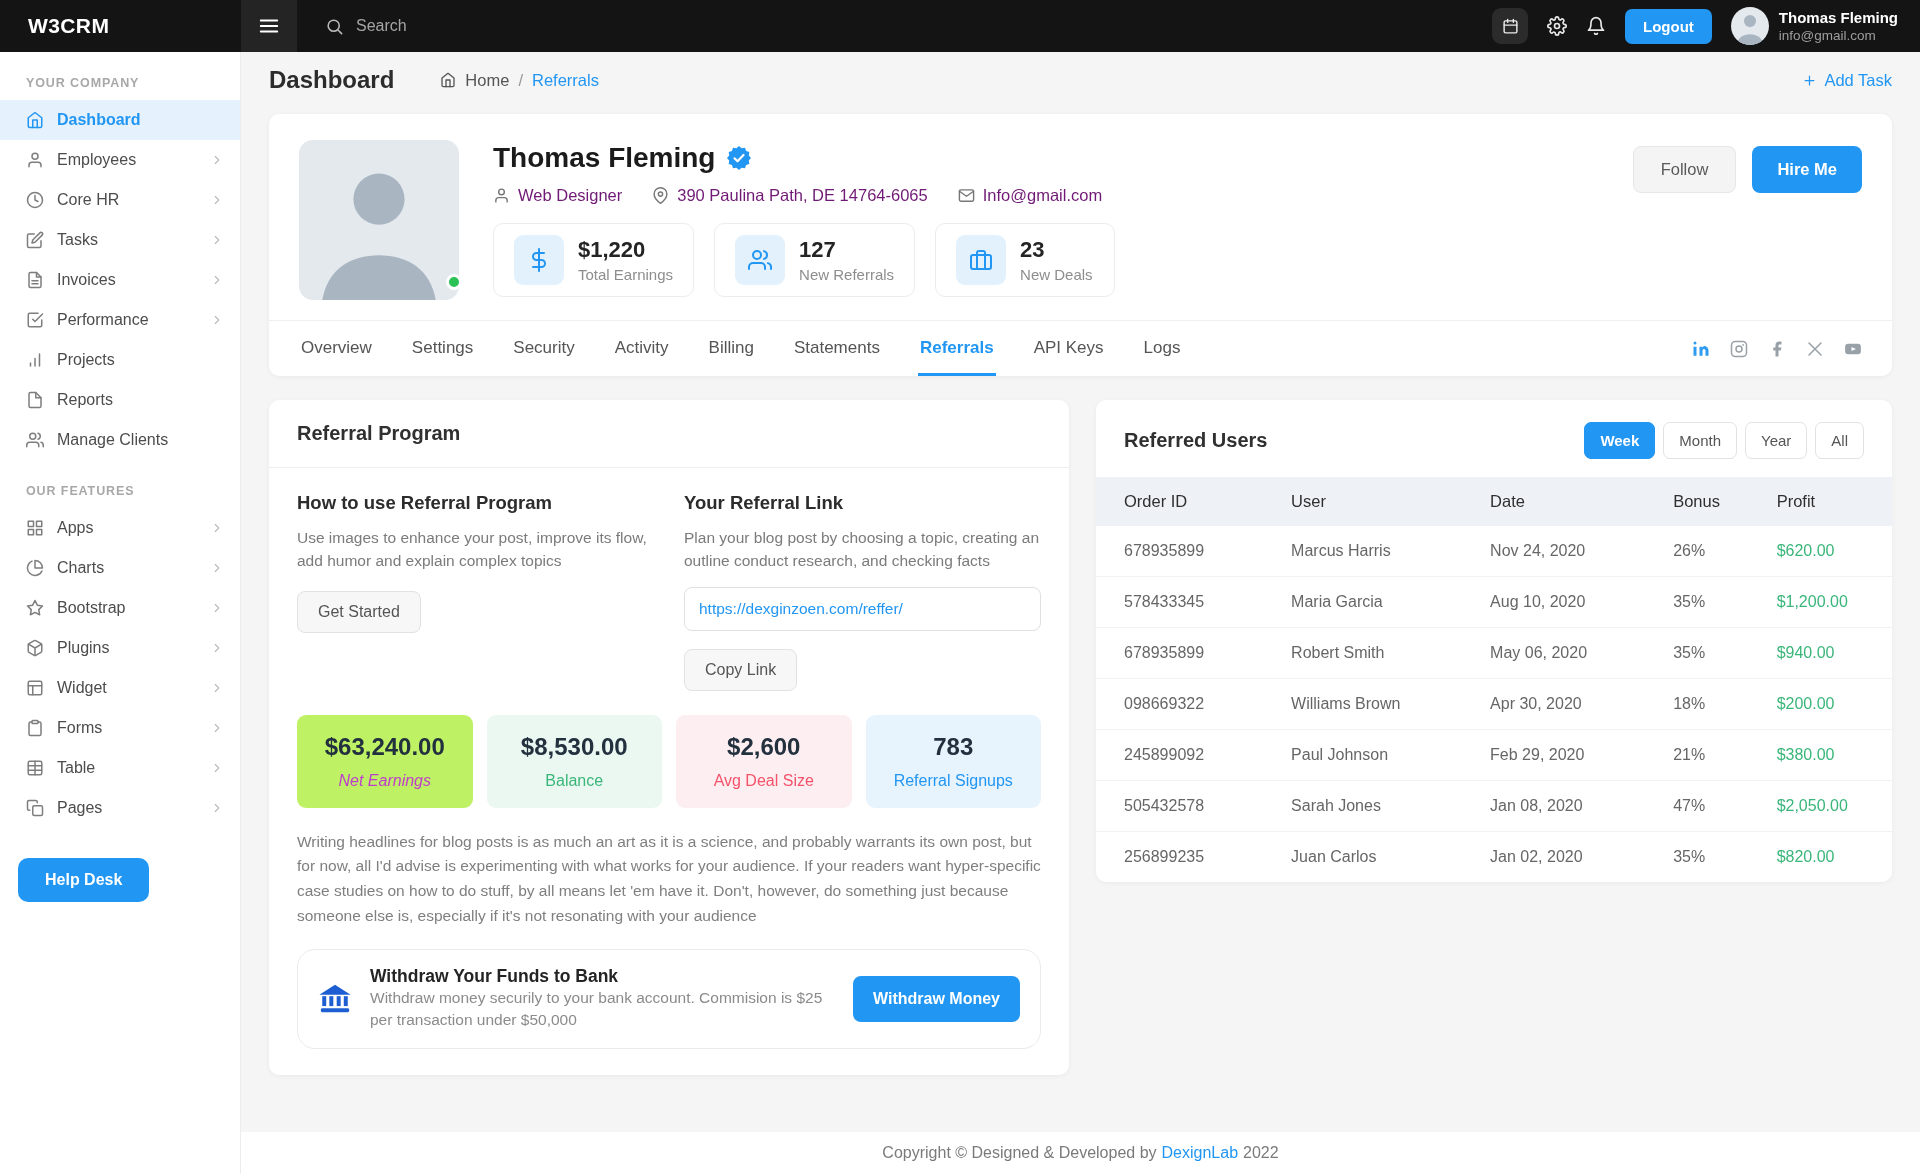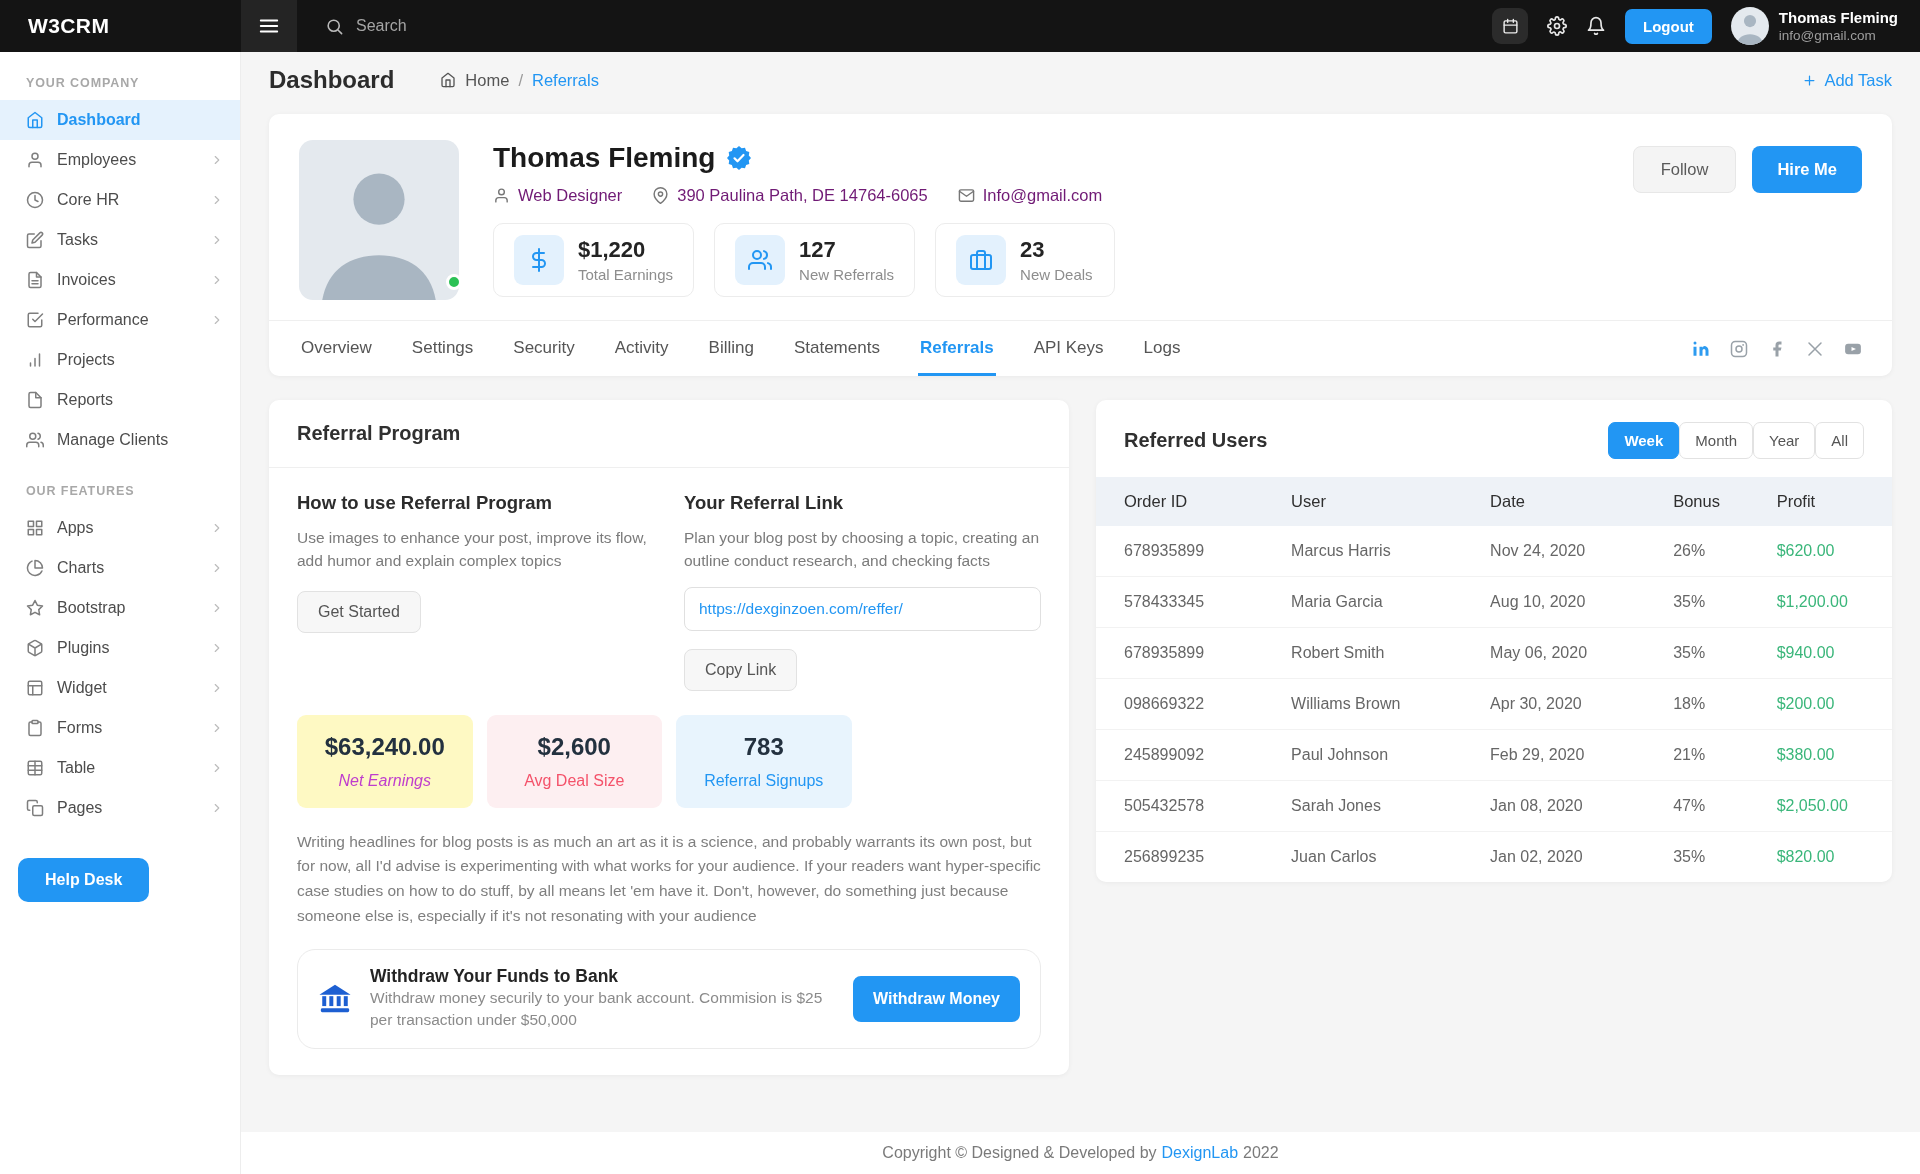--- a/index.html
+++ b/index.html
@@ -94,21 +94,21 @@
   .tile-lab{font-size:16px;margin-top:11px}
   .long-par{margin-top:22px;font-size:15.5px;color:#7f7f7f;line-height:1.6}
   .withdraw{margin-top:20px;border:1px solid #ebebeb;border-radius:18px;padding:16px 20px;display:flex;align-items:center;gap:18px}
   .bank{font-size:34px;color:#1d5fd2;flex:0 0 auto}
   .wd-title{font-size:17.5px;font-weight:700;color:#242424}
   .wd-text{font-size:15.5px;color:#8b8b8b;line-height:1.45;max-width:470px}
   .wd-btn{margin-left:auto;background:#2296f3;color:#fff;font-size:16px;font-weight:700;padding:14px 20px;border-radius:8px;white-space:nowrap}
 
   
   .users-head{justify-content:space-between;border-bottom:none;padding-bottom:18px}
-  .filters{display:flex;}
+  .filters{display:flex;gap:8px}
   .filter-btn{font-size:15px;padding:9px 15px;border-radius:7px;border:1px solid #e2e2e2;background:#fff;color:#555}
   .filter-btn.active{background:#2296f3;border-color:#2296f3;color:#fff;font-weight:700}
   .users-table{width:100%;border-collapse:collapse}
   .users-table th{background:#eef2f7;text-align:left;font-size:16.5px;color:#2f2f2f;font-weight:400;padding:15px 12px}
   .users-table th:first-child,.users-table td:first-child{padding-left:28px}
   .users-table th:nth-child(1){width:23%}.users-table th:nth-child(2){width:25%}
   .users-table th:nth-child(3){width:23%}.users-table th:nth-child(4){width:13%}
   .users-table td{font-size:16px;color:#666;padding:16px 12px;border-bottom:1px solid #f2f2f2}
   .users-table tr:last-child td{border-bottom:none}
   td.profit{color:#3ab67a}
@@ -593,23 +593,27 @@
             <button class="ghost-btn">Get Started</button>
           </div>
           <div class="col">
             <h3>Your Referral Link</h3>
             <p>Plan your blog post by choosing a topic, creating an outline conduct research, and checking facts</p>
             <input class="link-input" readonly="" value="https://dexginzoen.com/reffer/" style="">
             <button class="ghost-btn">Copy Link</button>
           </div>
         </div>
         <div id="ref-tiles" class="tiles">
-            <div class="tile" style="background: #fef9c3;">
+            <div class="tile" style="background: #bef264;">
               <div class="tile-val" style="color: rgb(35, 49, 63);">$63,240.00</div>
               <div class="tile-lab" style="color: rgb(191, 61, 205); font-style: italic;">Net Earnings</div>
+            </div>
+            <div class="tile" style="background: rgb(235, 248, 241);">
+              <div class="tile-val" style="color: rgb(35, 49, 63);">$8,530.00</div>
+              <div class="tile-lab" style="color: rgb(58, 182, 122);">Balance</div>
             </div>
             <div class="tile" style="background: rgb(253, 239, 241);">
               <div class="tile-val" style="color: rgb(35, 49, 63);">$2,600</div>
               <div class="tile-lab" style="color: rgb(244, 82, 106);">Avg Deal Size</div>
             </div>
             <div class="tile" style="background: rgb(232, 244, 253);">
               <div class="tile-val" style="color: rgb(35, 49, 63);">783</div>
               <div class="tile-lab" style="color: rgb(34, 150, 243);">Referral Signups</div>
             </div>
           </div>

